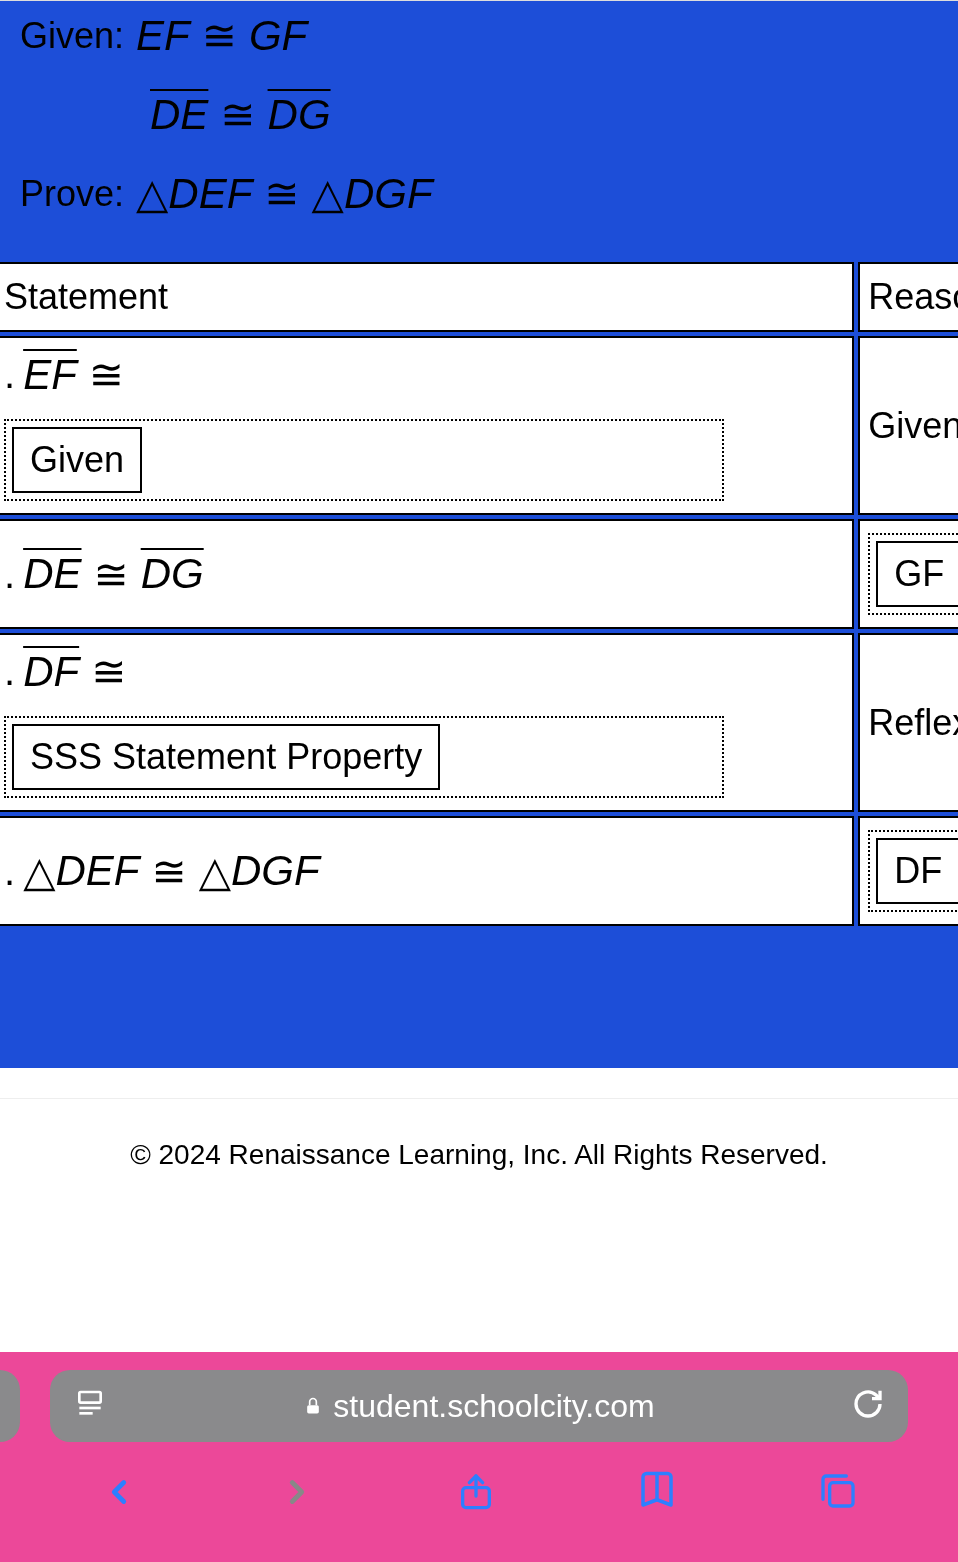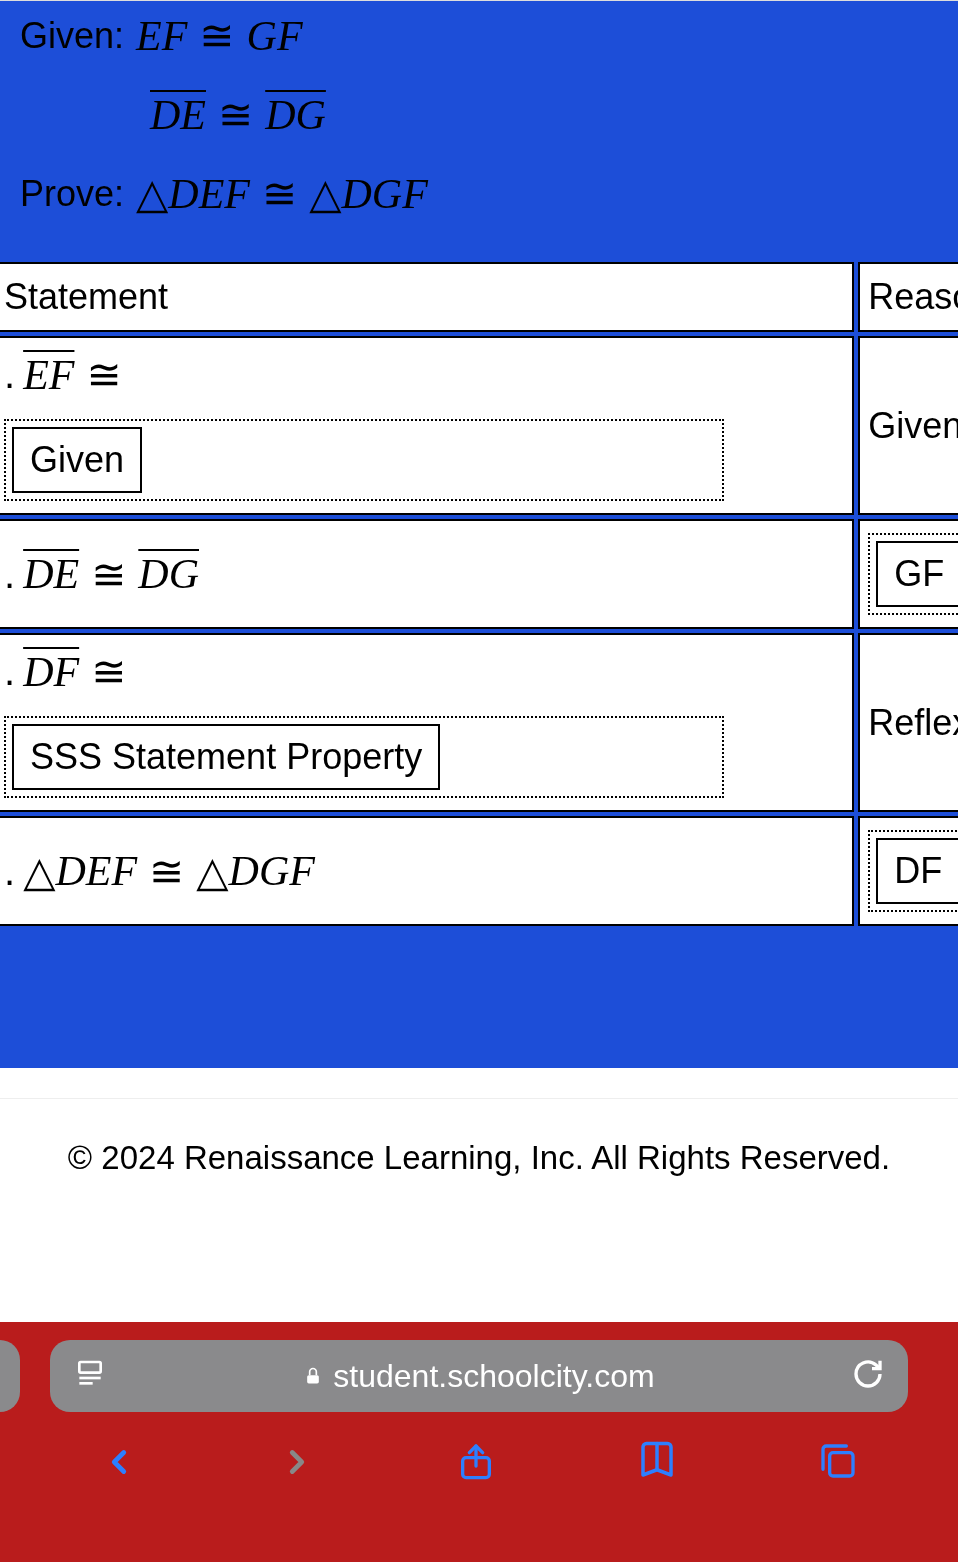--- a/index.html
+++ b/index.html
@@ -26,21 +26,21 @@
       padding: 0 20px;
       font-size: 36px;
       color: #000;
     }
     .math-line {
       display: flex;
       align-items: center;
       margin-bottom: 30px;
     }
     .math-italic {
-      font-family: Liberation Serif, serif;
+      font-family: Liberation Sans, sans-serif;
       font-style: italic;
       font-size: 42px;
     }
     .overline {
       text-decoration: overline;
       text-decoration-thickness: 2px;
     }
     .congruent {
       font-family: 'Times New Roman', serif;
       font-size: 42px;
@@ -104,33 +104,33 @@
       display: flex;
       align-items: center;
       font-size: 40px;
     }
     .dot {
       font-size: 40px;
       margin-right: 8px;
     }
     .copyright {
       text-align: center;
-      font-size: 33px;
+      font-size: 28px;
       color: #000;
       padding: 40px 20px 30px;
       border-top: 1px solid #eee;
       margin-top: 30px;
     }
     .browser-chrome {
       position: absolute;
       bottom: 0;
       left: 0;
       right: 0;
-      height: 240px;
-      background: #b91c1c;
+      height: 210px;
+      background: #ec4899;
     }
     .url-bar {
       margin: 18px 50px;
       padding: 0 24px;
       height: 72px;
       background: #8a8a8c;
       border-radius: 20px;
       display: flex;
       align-items: center;
       justify-content: space-between;

